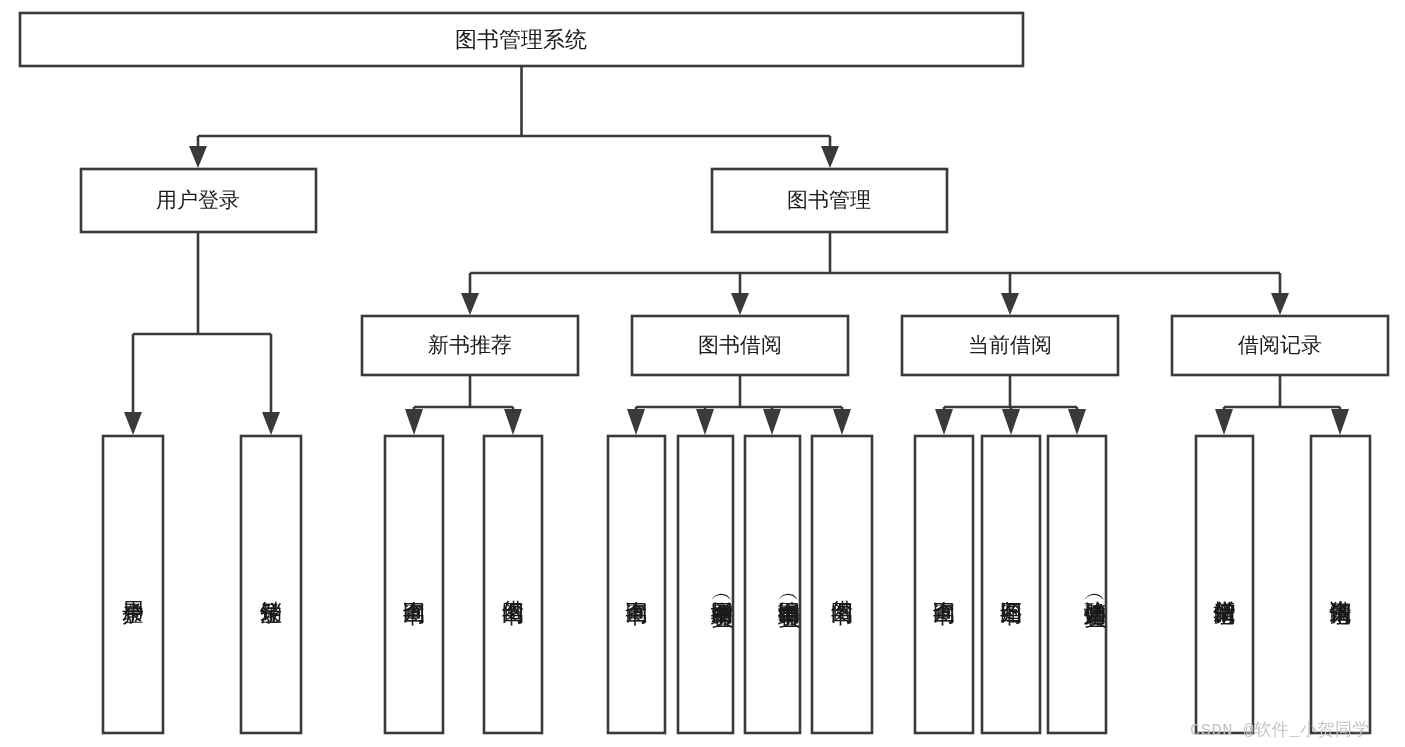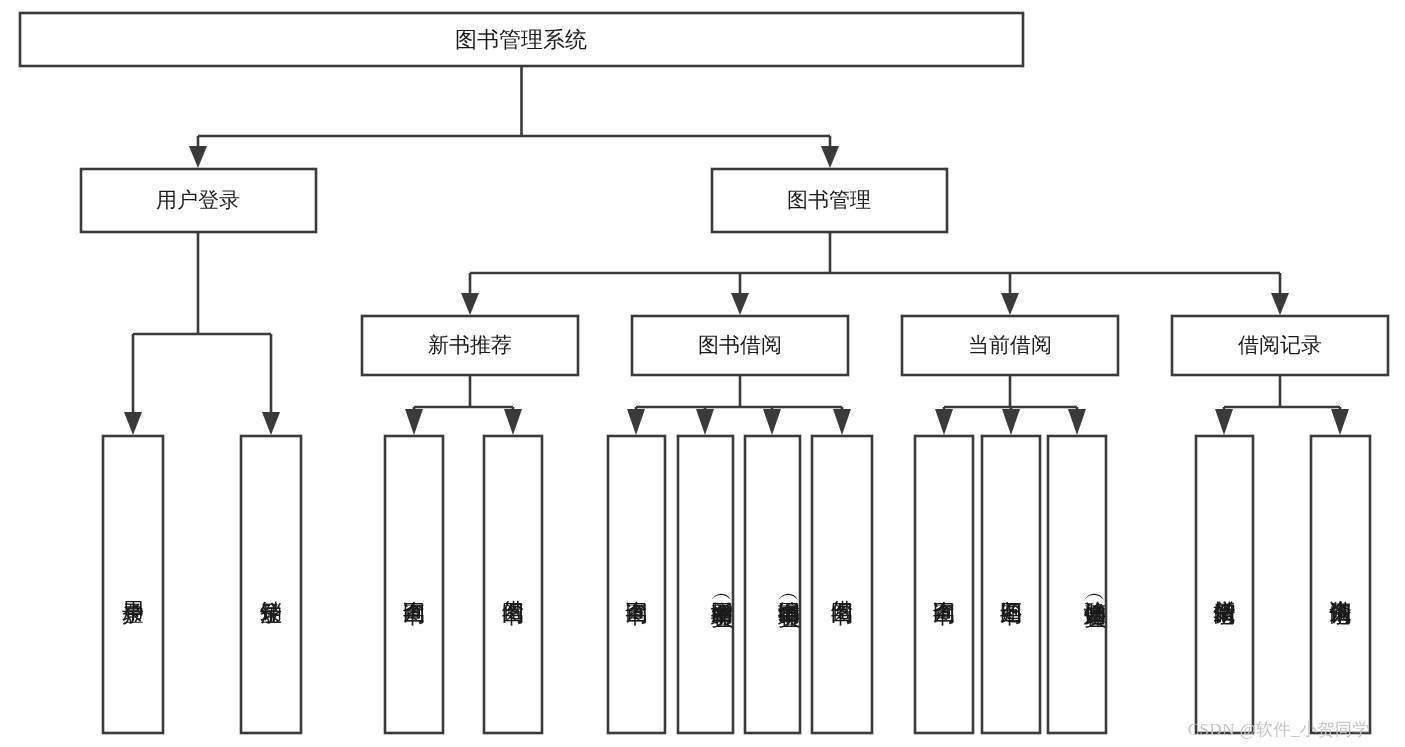--- a/index.html
+++ b/index.html
@@ -63,21 +63,21 @@
     display: flex;
     align-items: center;
     justify-content: center;
     white-space: nowrap;
     pointer-events: none;
   }
   .watermark {
     position: absolute;
     right: 8px;
     bottom: 6px;
-    font-family: Liberation Serif, serif;
+    font-family: Liberation Mono, monospace;
     font-size: 17px;
     color: #c4c4c4;
     letter-spacing: 0.5px;
     white-space: nowrap;
   }
 </style>
 </head>
 <body>
 
 <div id="diagram-root">

